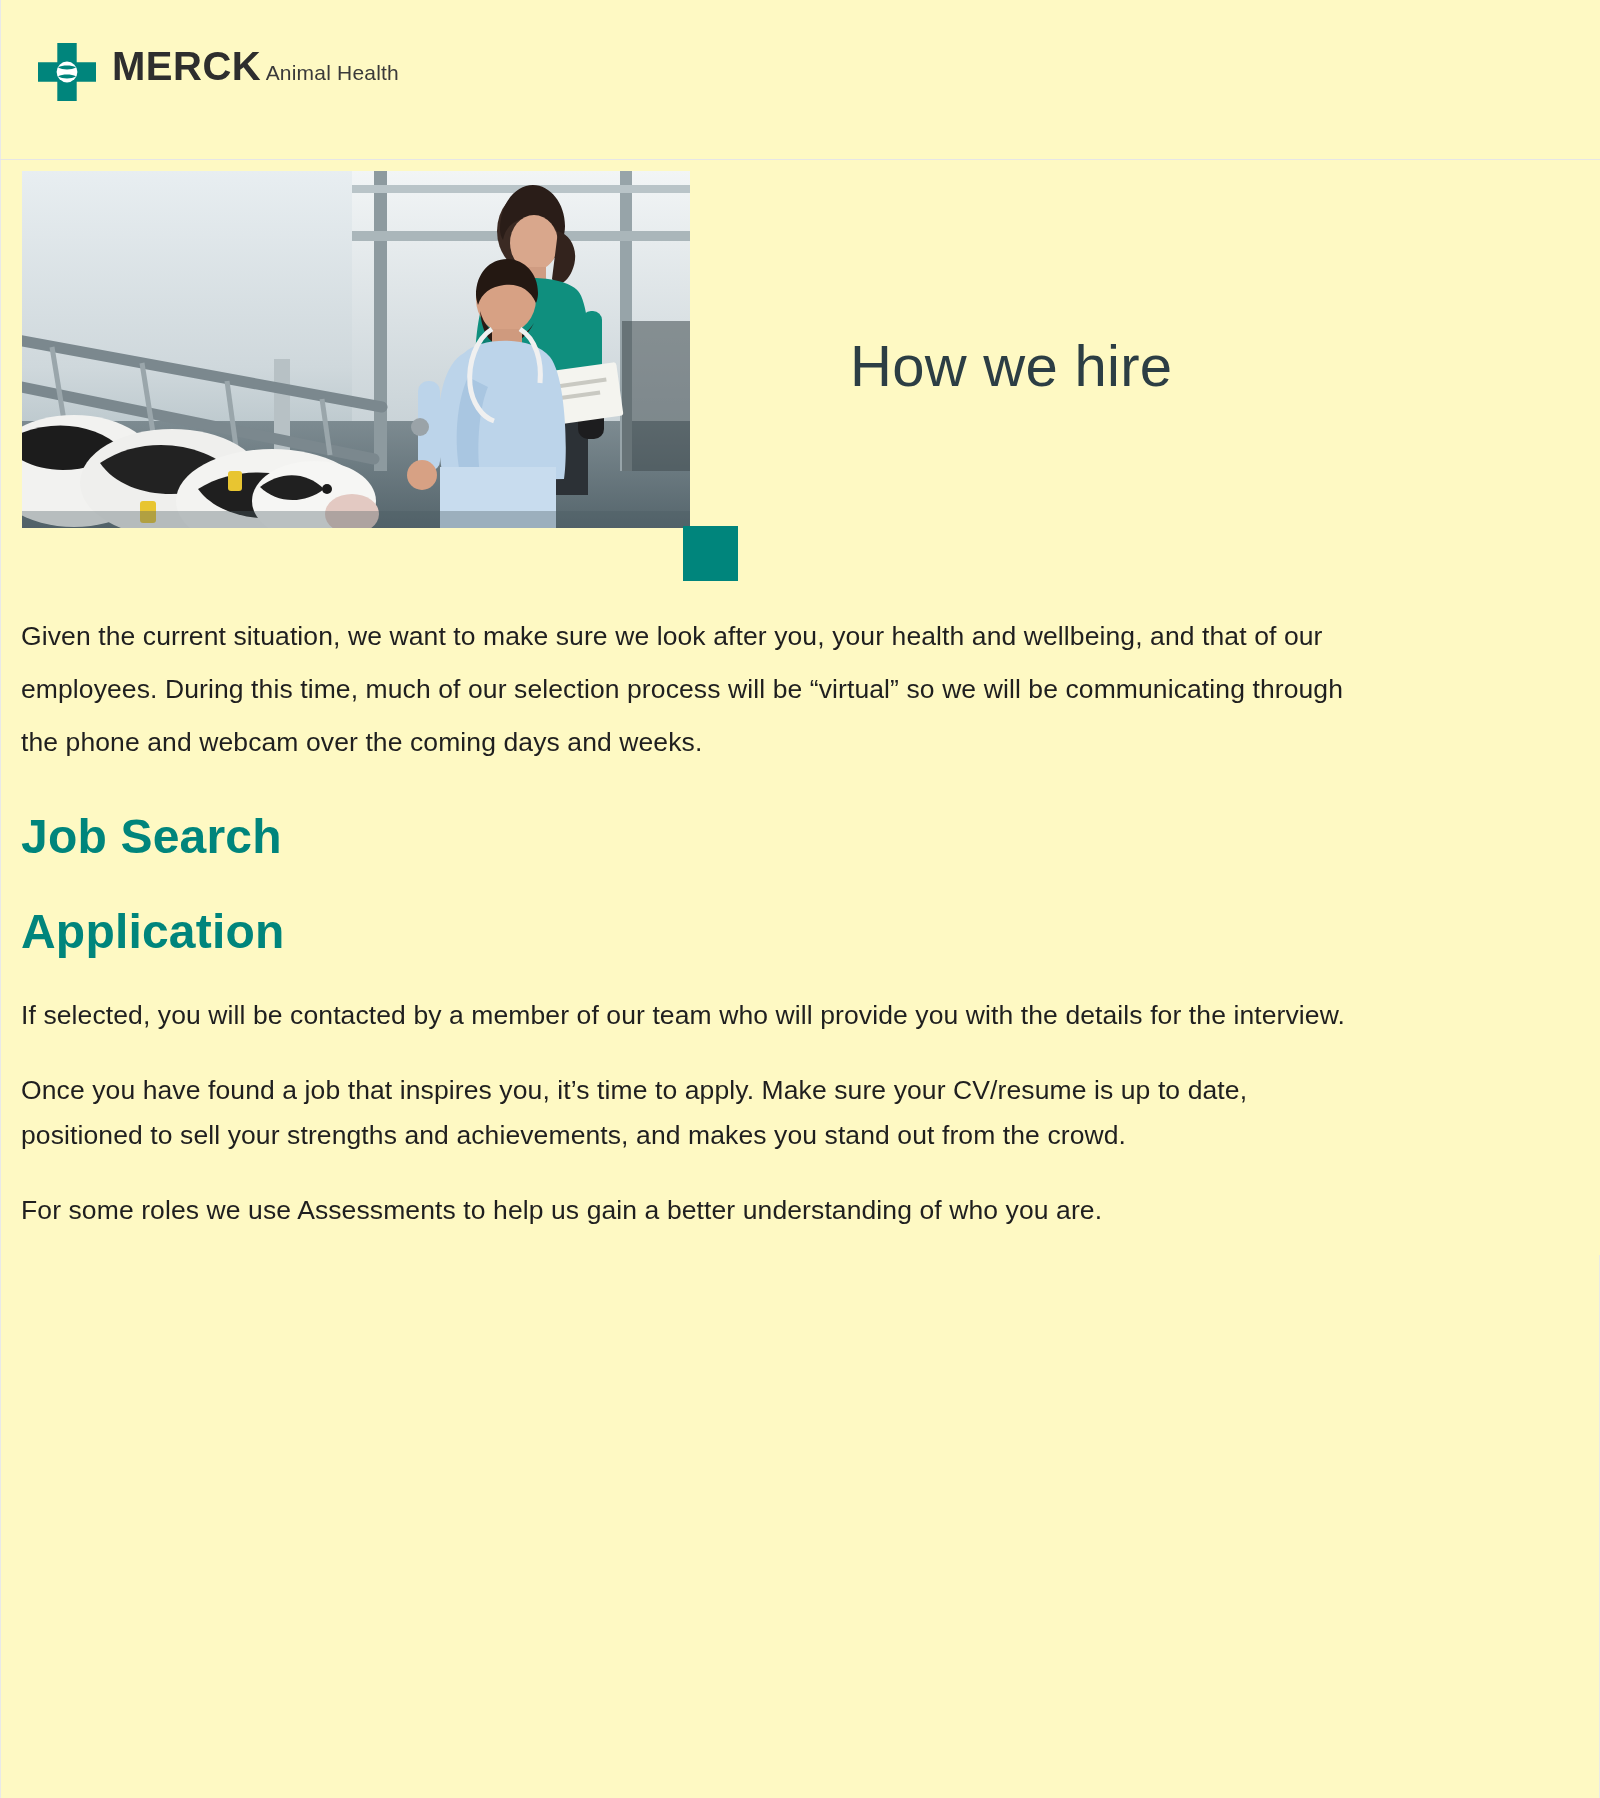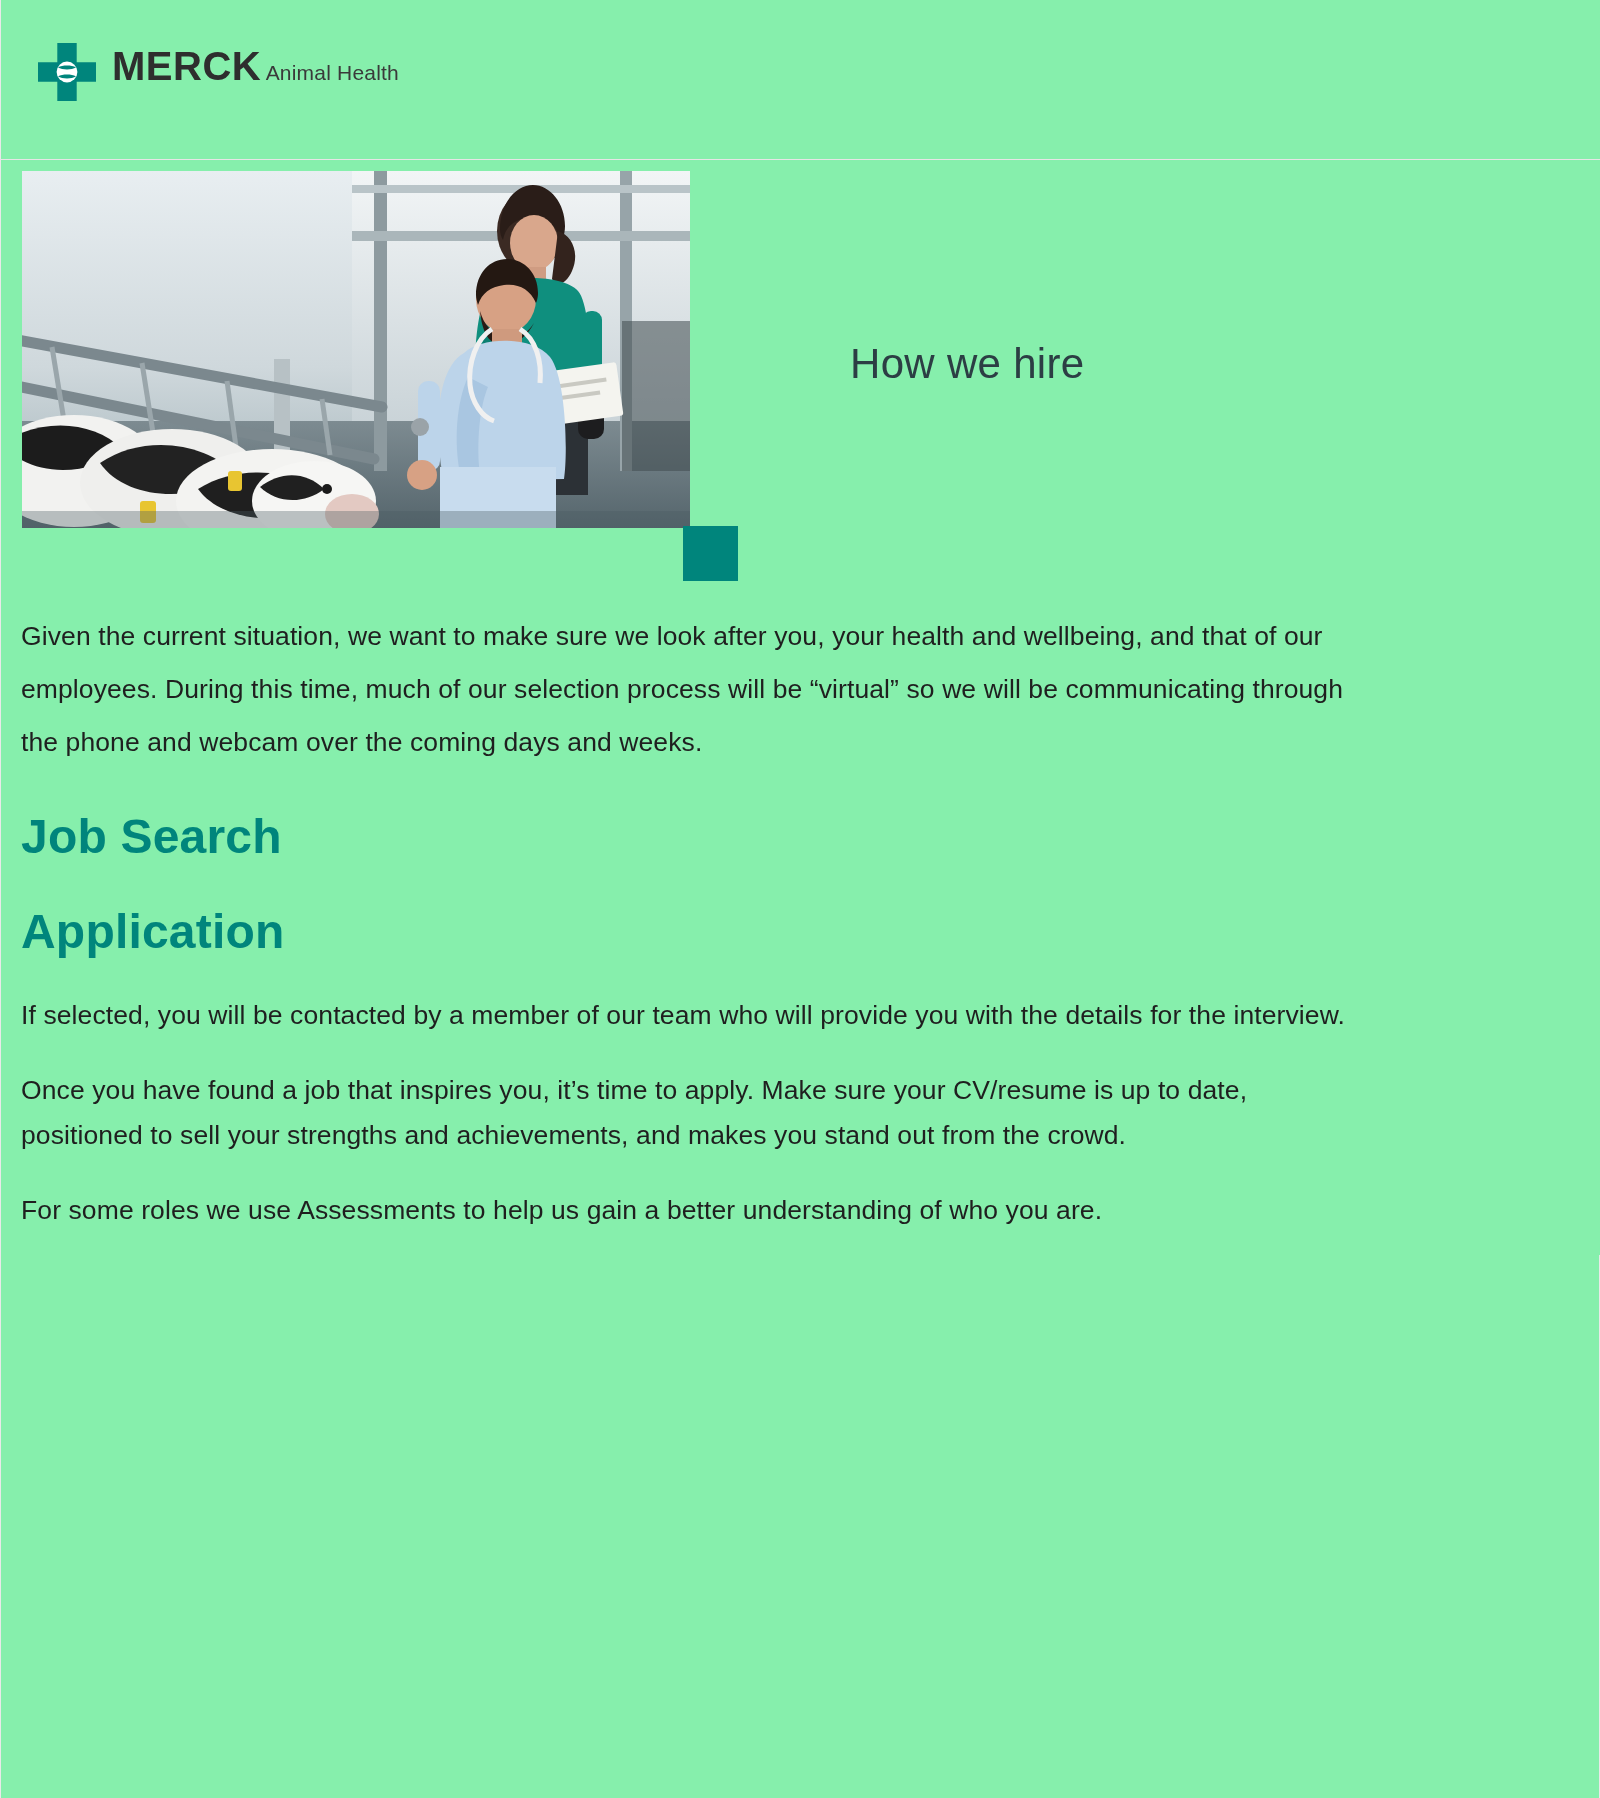--- a/index.html
+++ b/index.html
@@ -13,21 +13,21 @@
     font-family: "Liberation Sans", sans-serif;
     color: #1d1d1d;
     position: relative;
     overflow: hidden;
   }
 
   
   .page {
     width: 1600px;
     min-height: 1798px;
-    background: #86efac;
+    background: #fef9c3;
     position: relative;
     box-sizing: border-box;
   }
 
   
   .page:before {
     content: "";
     position: absolute;
     left: 0;
     top: 0;
@@ -104,22 +104,22 @@
     position: absolute;
     left: 683px;
     top: 366px;
     width: 55px;
     height: 55px;
     background: #00857c;
   }
   .hero-title {
     position: absolute;
     left: 850px;
-    top: 144px;
-    font-size: 42px;
+    top: 135px;
+    font-size: 58px;
     font-weight: normal;
     color: #2c3e44;
     letter-spacing: 0.3px;
     line-height: 64px;
     white-space: nowrap;
   }
 
   
   .scene { position: absolute; inset: 0; }
 

